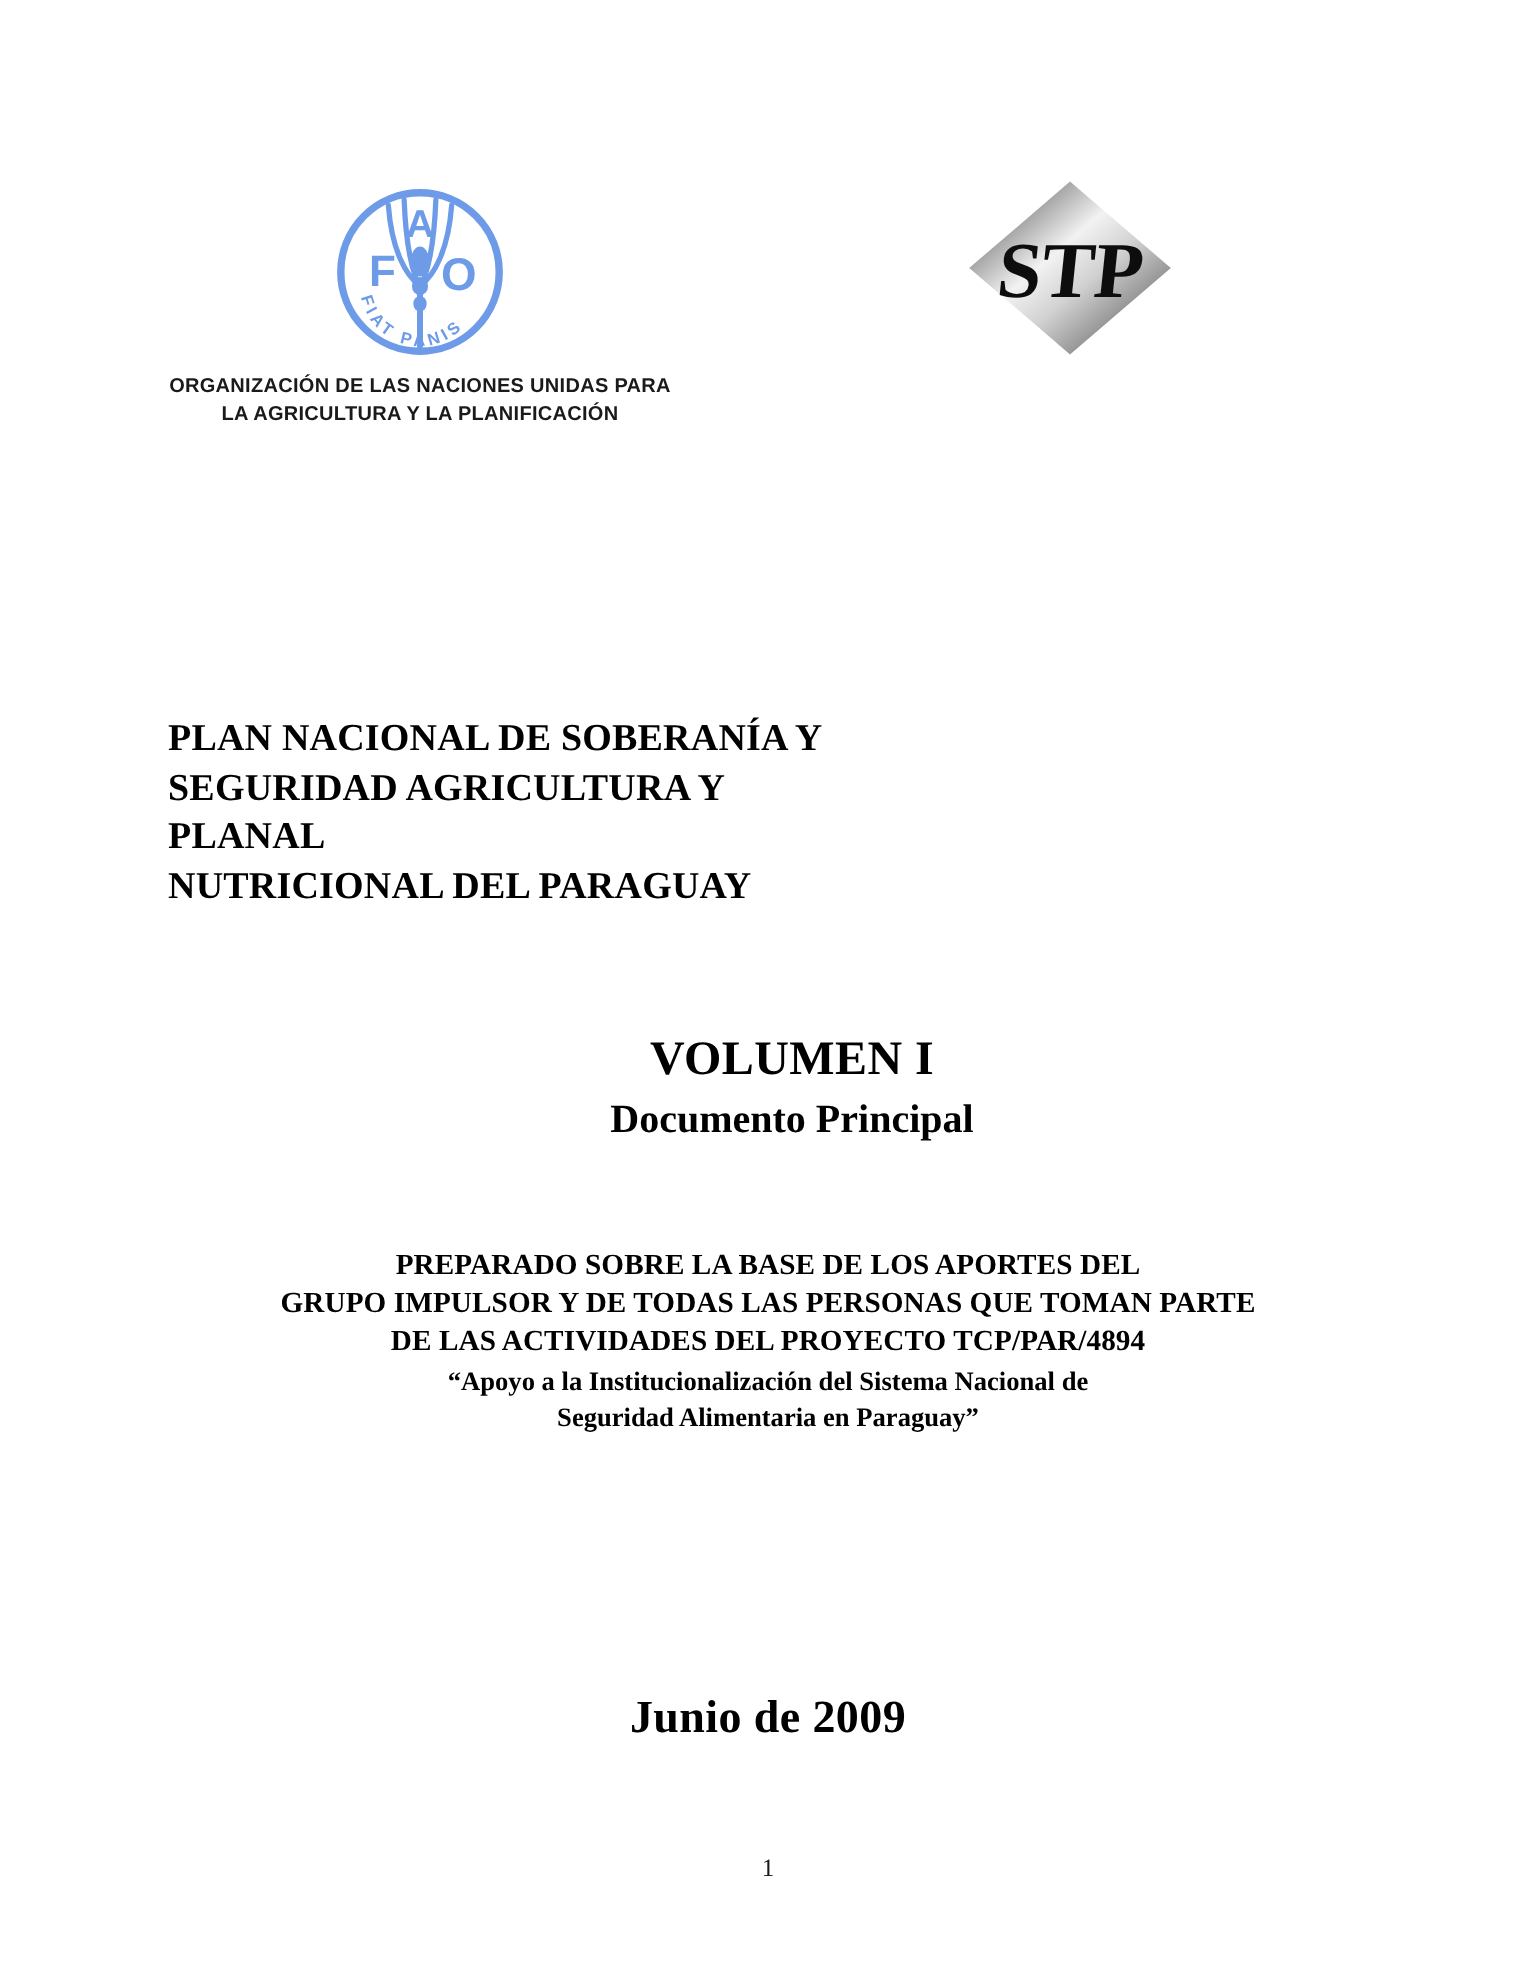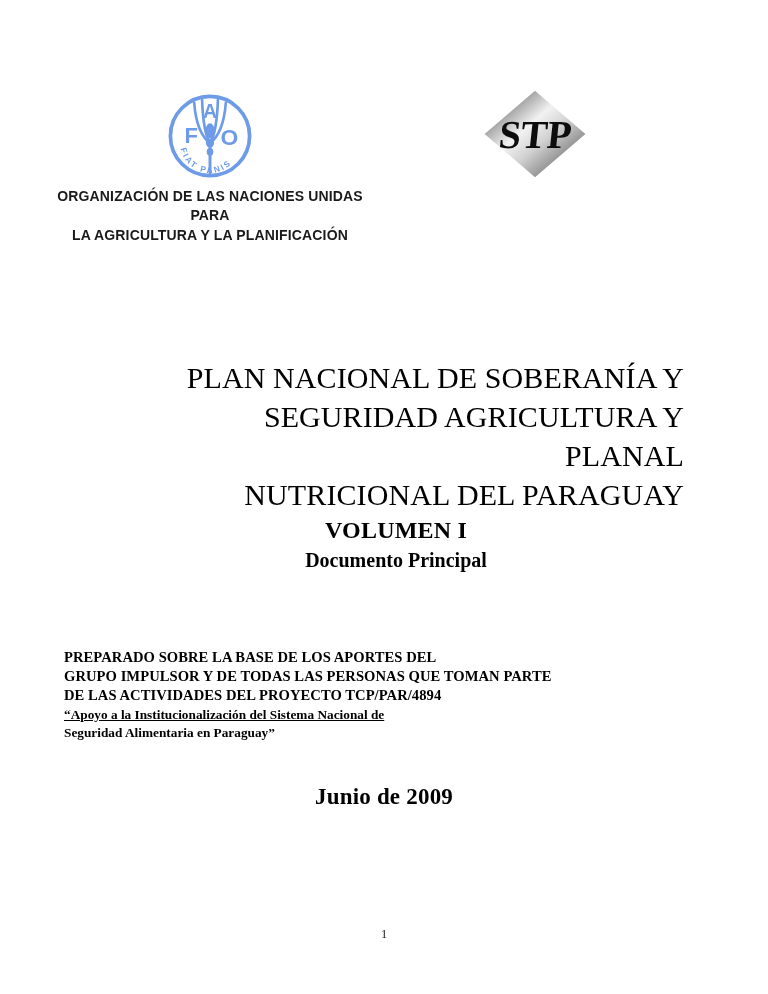--- a/index.html
+++ b/index.html
@@ -37,39 +37,39 @@
   .logo-art {
     height: 92px;
     display: flex;
     align-items: flex-end;
     justify-content: center;
   }
   .logo-art.stp-art { height: 92px; align-items: center; }
 
   .logo-caption {
     font-family: "Liberation Sans", sans-serif;
-    font-size: 14px;
+    font-size: 10px;
     font-weight: bold;
     line-height: 1.38;
     letter-spacing: 0.15px;
     color: #1a1a1a;
     margin-top: 7px;
     white-space: pre-line;
   }
   .logo-block.stp .logo-caption { margin-top: 3px; }
 
   
   .doc-title {
     position: absolute;
     top: 358px;
     left: 84px;
     width: 600px;
-    text-align: right;
-    font-size: 30px;
-    font-weight: normal;
+    text-align: left;
+    font-size: 19px;
+    font-weight: bold;
     line-height: 1.30;
     letter-spacing: 0.1px;
   }
   .doc-title .tline { display: block; }
 
   
   .volume-block {
     position: absolute;
     top: 515px;
     left: 96px;
@@ -85,43 +85,43 @@
   }
   .volume-block .vol-sub {
     display: block;
     font-size: 20px;
     line-height: 1.36;
   }
 
   
   .prepared-block {
     position: absolute;
-    top: 648px;
+    top: 624px;
     left: 64px;
     width: 640px;
-    text-align: left;
+    text-align: center;
     font-weight: bold;
   }
   .prepared-block .pline {
     display: block;
     font-size: 14.6px;
     line-height: 1.30;
     letter-spacing: 0.05px;
   }
   .prepared-block .qline {
     display: block;
     font-size: 13.3px;
     line-height: 1.33;
   }
-  .prepared-block .qline.first { margin-top: 1px; text-decoration: underline; }
+  .prepared-block .qline.first { margin-top: 1px; }
 
   
   .doc-date {
     position: absolute;
-    top: 784px;
+    top: 846px;
     left: 84px;
     width: 600px;
     text-align: center;
     font-size: 23px;
     font-weight: bold;
     letter-spacing: 0.2px;
   }
 
   
   .page-number {

